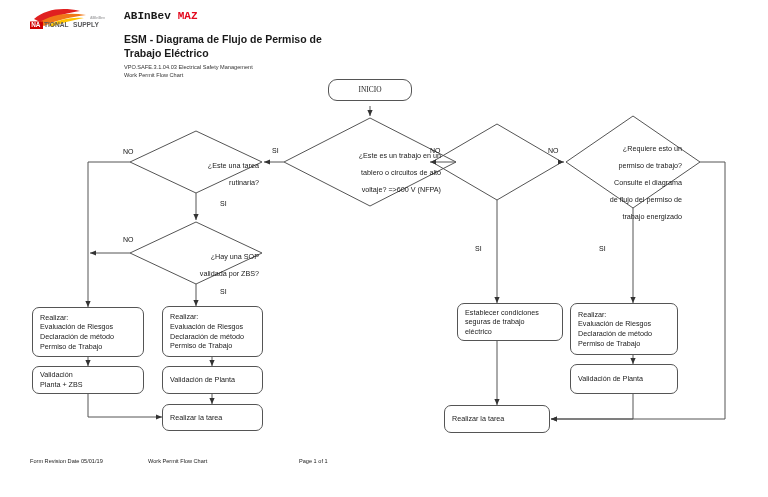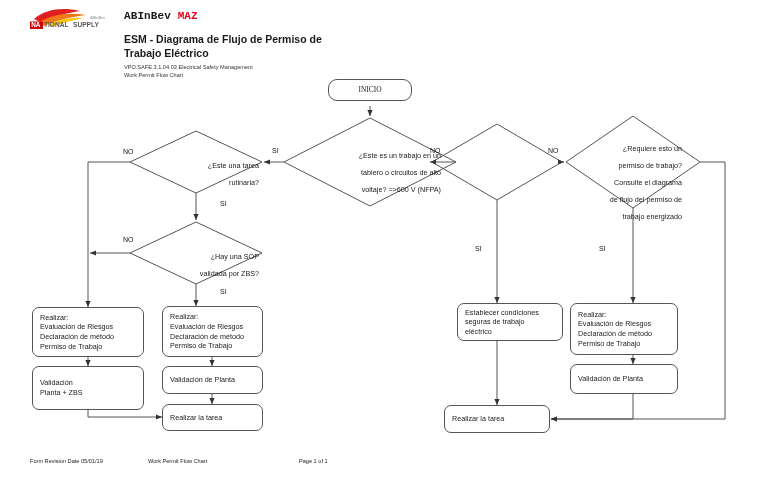--- a/index.html
+++ b/index.html
@@ -146,21 +146,21 @@
 de flujo del permiso de
 trabajo energizado</div>
 
     <div class="node proc" style="left:32px;top:307px;width:112px;height:50px;">
       <span class="node-txt">Realizar:
 Evaluación de Riesgos
 Declaración de método
 Permiso de Trabajo</span>
     </div>
 
-    <div class="node proc" style="left:32px;top:366px;width:112px;height:44px;">
+    <div class="node proc" style="left:32px;top:366px;width:112px;height:28px;">
       <span class="node-txt">Validación
 Planta  + ZBS</span>
     </div>
 
     <div class="node proc" style="left:162px;top:306px;width:101px;height:51px;">
       <span class="node-txt">Realizar:
 Evaluación de Riesgos
 Declaración de método
 Permiso de Trabajo</span>
     </div>

